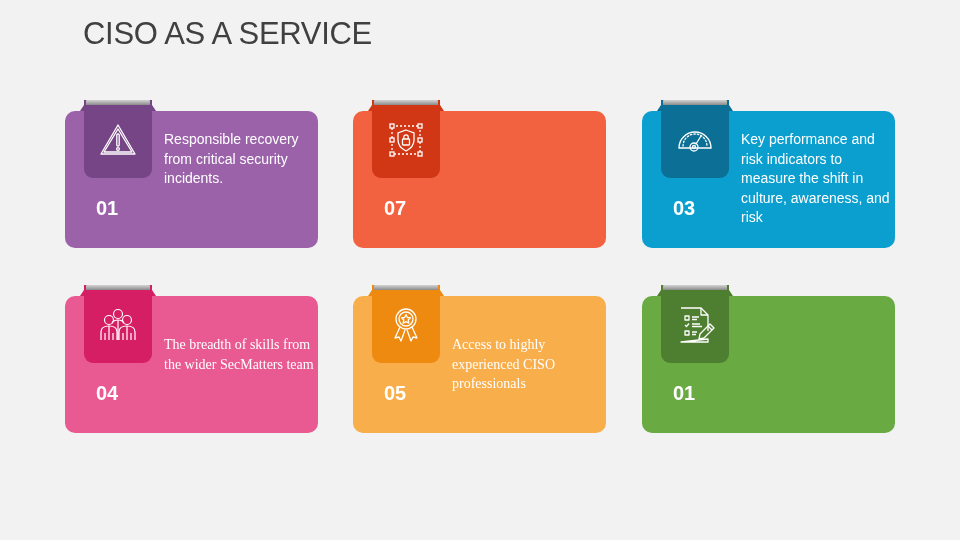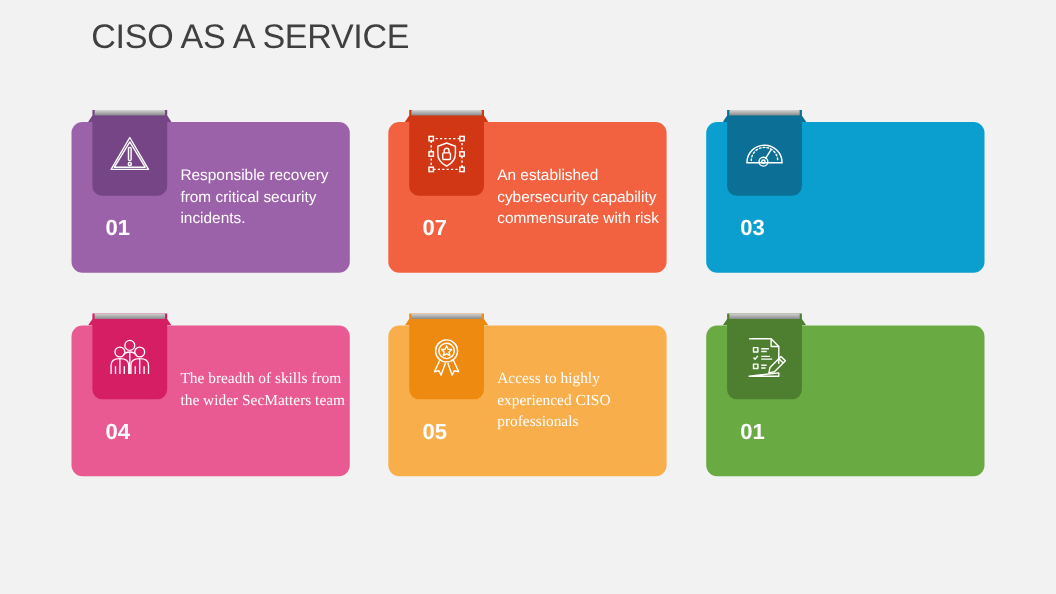--- a/index.html
+++ b/index.html
@@ -36,21 +36,21 @@
     }
     .tab .icon {
       position: absolute; left: 14px; top: 20px; width: 40px; height: 40px;
     }
     .tab .icon svg { width: 40px; height: 40px; display: block; }
     .num {
       position: absolute; left: 31px; top: 86px;
       font-size: 20px; font-weight: bold; color: #ffffff;
     }
     .desc {
-      position: absolute; left: 99px; top: 39px; width: 150px;
+      position: absolute; left: 99px; top: 19px; width: 150px;
       font-size: 14px; line-height: 19.5px; color: #ffffff;
     }
     .row2 .desc { top: 39px; font-family: Liberation Serif, serif; }
   </style>
 </head>
 <body>
 
 <div class="slide">
   <div class="title">CISO AS A SERVICE</div>
 
@@ -80,36 +80,36 @@
           <rect x="32" y="32" width="4" height="4" fill="#D13615"></rect>
           <rect x="4" y="18" width="4" height="4" fill="#D13615"></rect>
           <rect x="32" y="18" width="4" height="4" fill="#D13615"></rect>
           <path d="M20 10 L28 13 L28 20 C28 25 24 29 20 31 C16 29 12 25 12 20 L12 13 Z"></path>
           <rect x="16.5" y="19" width="7" height="6" rx="0.8"></rect>
           <path d="M17.8 19 V17 a2.2 2.2 0 0 1 4.4 0 V19"></path>
         </svg>
       </div>
     </div>
     <div class="num">07</div>
-    <div class="desc">An established cybersecurity capability commensurate with risk</div>
   </div>
 
   <div class="card" style="left: 642px; top: 111px; background: rgb(11, 159, 207);">
     <div class="tab" style="background: rgb(12, 111, 149);">
       <div class="icon">
         <svg viewBox="0 0 40 40" fill="none" stroke="#fff" stroke-width="1.3" stroke-linecap="round">
           <path d="M4 28 A16 16 0 0 1 36 28 Z"></path>
           <path d="M8 26 A12 12 0 0 1 32 26" stroke-dasharray="1.5 2"></path>
           <circle cx="19" cy="27" r="4"></circle>
           <circle cx="19" cy="27" r="1.5"></circle>
           <path d="M21 24 L26 16"></path>
         </svg>
       </div>
     </div>
     <div class="num">03</div>
+    <div class="desc">Key performance and risk indicators to measure the shift in culture, awareness, and risk</div>
   </div>
 
   <div class="card row2" style="left: 65px; top: 296px; background: rgb(232, 90, 145);">
     <div class="tab" style="background: rgb(213, 30, 99);">
       <div class="icon">
         <svg viewBox="0 0 40 40" fill="none" stroke="#fff" stroke-width="1.2" stroke-linejoin="round">
           <circle cx="20" cy="9" r="4.5"></circle>
           <circle cx="11" cy="15" r="4.5"></circle>
           <circle cx="29" cy="15" r="4.5"></circle>
           <path d="M3 35 V27 C3 23 6 21 11 21 C16 21 19 23 19 27 V35"></path>

